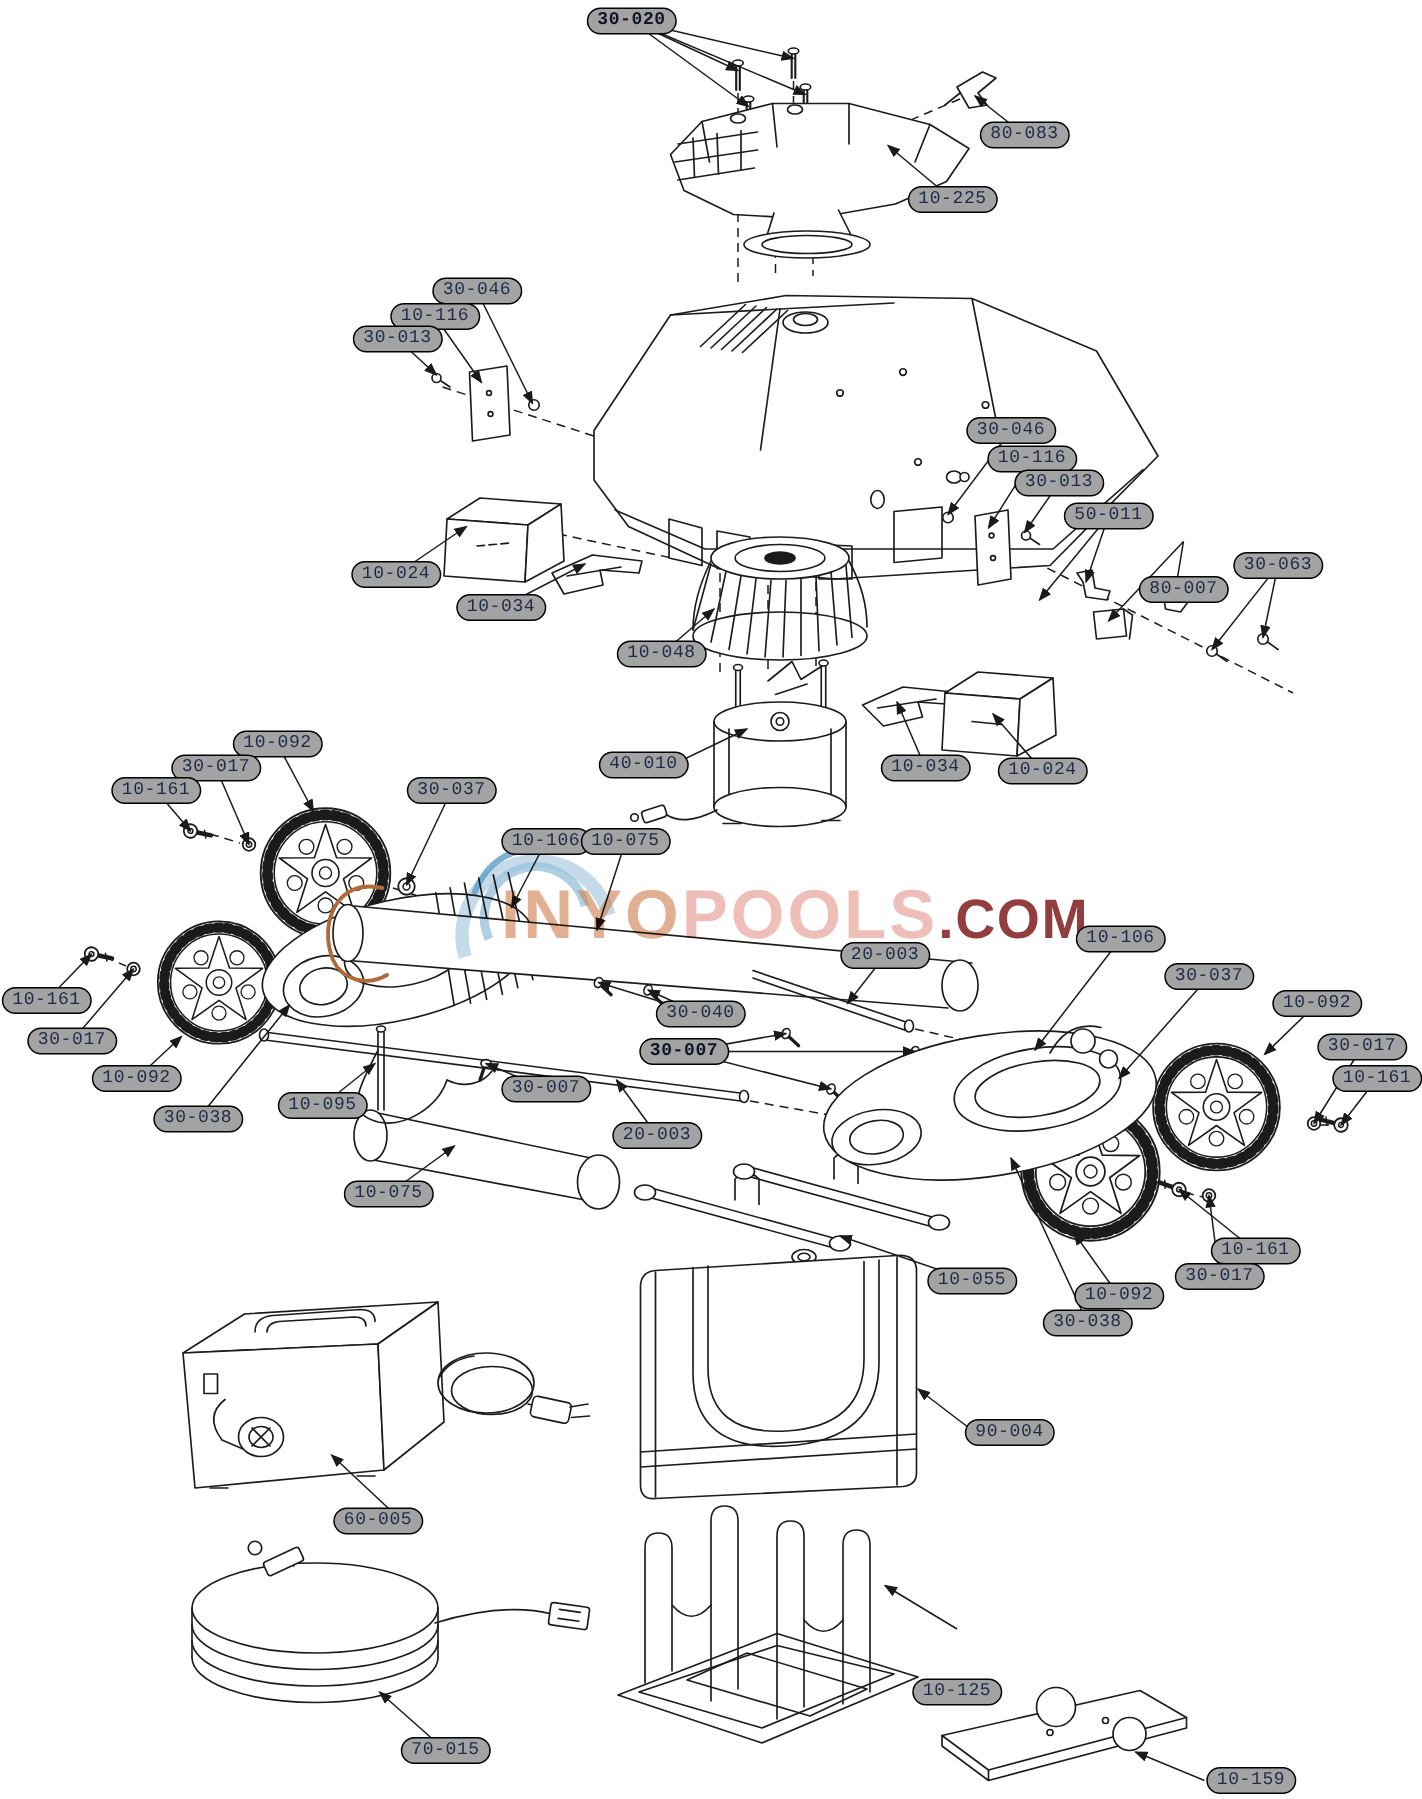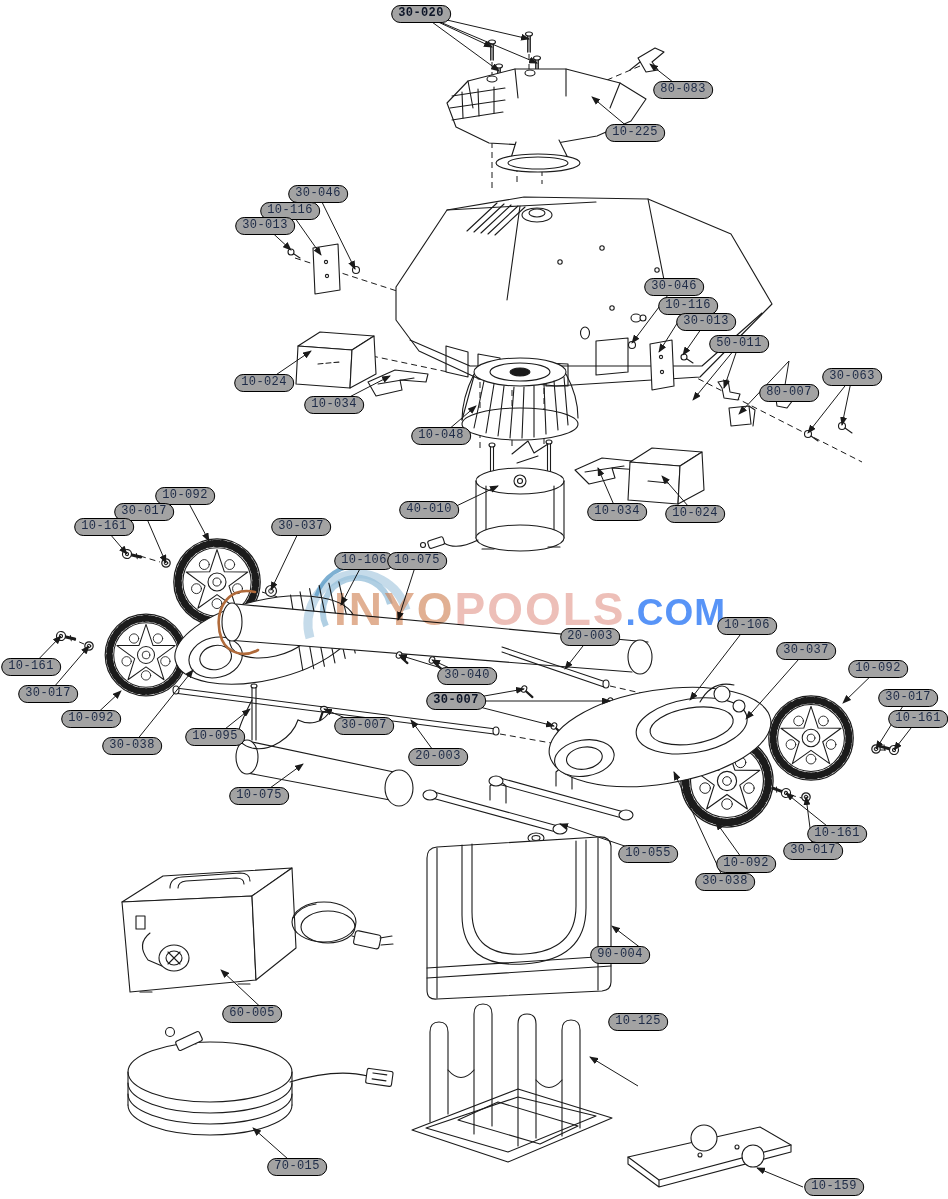--- a/index.html
+++ b/index.html
@@ -6,21 +6,21 @@
   #stage{position:relative;width:948px;height:1199px;background:#fff;overflow:hidden;
          font-family:"Liberation Sans",sans-serif;}
   #art{position:absolute;left:0;top:0;}
   
   #watermark{position:absolute;left:288px;top:538px;width:400px;height:125px;
              mix-blend-mode:multiply;pointer-events:none;}
   #wm-swirl{position:absolute;left:0;top:0;}
   #wm-text{position:absolute;left:46px;top:44px;white-space:nowrap;}
   .wm-a{font-size:46px;font-weight:bold;color:#cf8052;opacity:.62;letter-spacing:2px;}
   .wm-b{font-size:46px;font-weight:bold;color:#e5a197;opacity:.68;letter-spacing:2px;}
-  .wm-c{font-size:37px;font-weight:bold;color:#3b82f6;opacity:.85;letter-spacing:1px;}
+  .wm-c{font-size:37px;font-weight:bold;color:#7f1d1d;opacity:.85;letter-spacing:1px;}
   
   #callout-layer{position:absolute;left:0;top:0;width:100%;height:100%;pointer-events:none;}
   .callout{position:absolute;transform:translate(-50%,-50%);background:#a3a3a3;
            border:1.3px solid #000;border-radius:10px;padding:0px 6px 1px;
            font-size:12px;line-height:15px;color:#1e2b47;white-space:nowrap;
            letter-spacing:.4px;font-family:Liberation Mono, monospace;}
   .callout.bold{font-weight:bold;color:#0e1628;}
 </style>
 </head>
 <body>
@@ -493,20 +493,20 @@
       <div class="callout" style="left: 648px; top: 854px;">10-055</div>
       <div class="callout" style="left: 747px; top: 626px;">10-106</div>
       <div class="callout" style="left: 806px; top: 651px;">30-037</div>
       <div class="callout" style="left: 878px; top: 669px;">10-092</div>
       <div class="callout" style="left: 908px; top: 698px;">30-017</div>
       <div class="callout" style="left: 918px; top: 719px;">10-161</div>
       <div class="callout" style="left: 837px; top: 834px;">10-161</div>
       <div class="callout" style="left: 813px; top: 851px;">30-017</div>
       <div class="callout" style="left: 746px; top: 864px;">10-092</div>
       <div class="callout" style="left: 725px; top: 882px;">30-038</div>
-      <div class="callout" style="left: 620px; top: 955px;">90-004</div>
+      <div class="callout" style="left: 673px; top: 955px;">90-004</div>
       <div class="callout" style="left: 252px; top: 1014px; text-align: center;">60-005</div>
       <div class="callout" style="left: 297px; top: 1167px;">70-015</div>
-      <div class="callout" style="left: 638px; top: 1022px;">10-125</div>
+      <div class="callout" style="left: 638px; top: 1128px;">10-125</div>
       <div class="callout" style="left: 803px; top: 1187px; margin-left: 31px;">10-159</div>
     </div>
 
 </div>
 
 </body></html>

